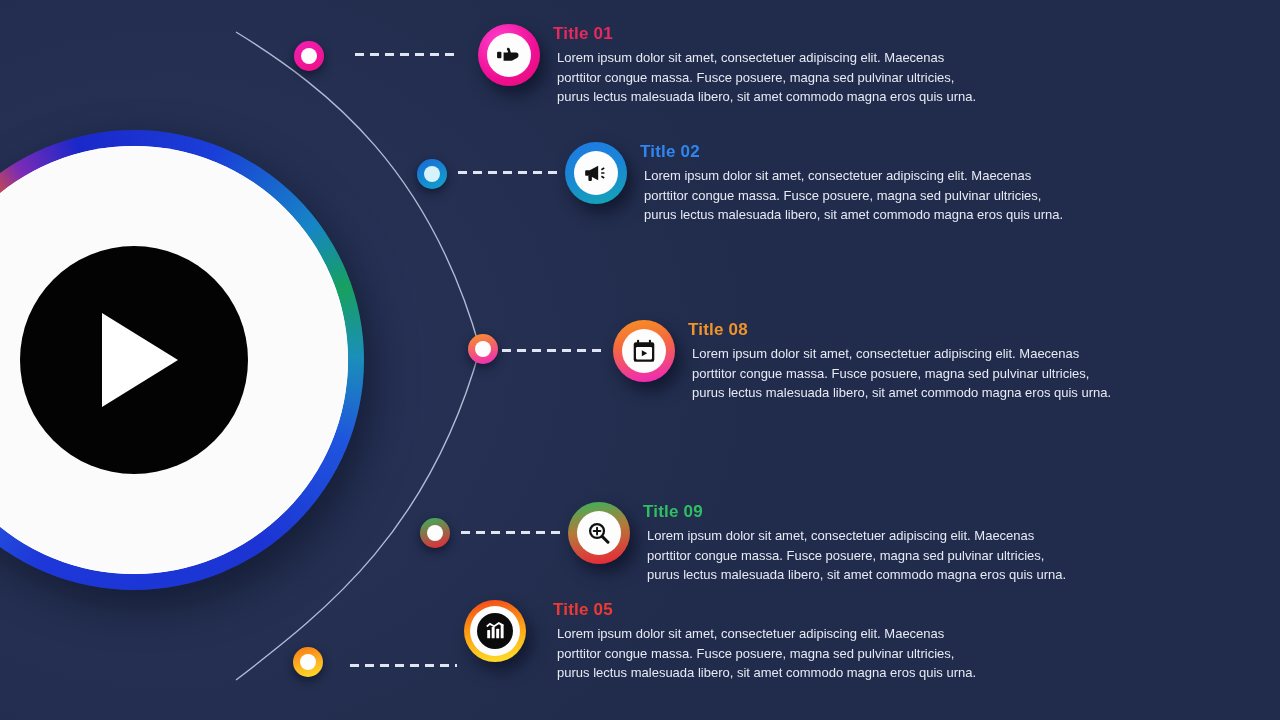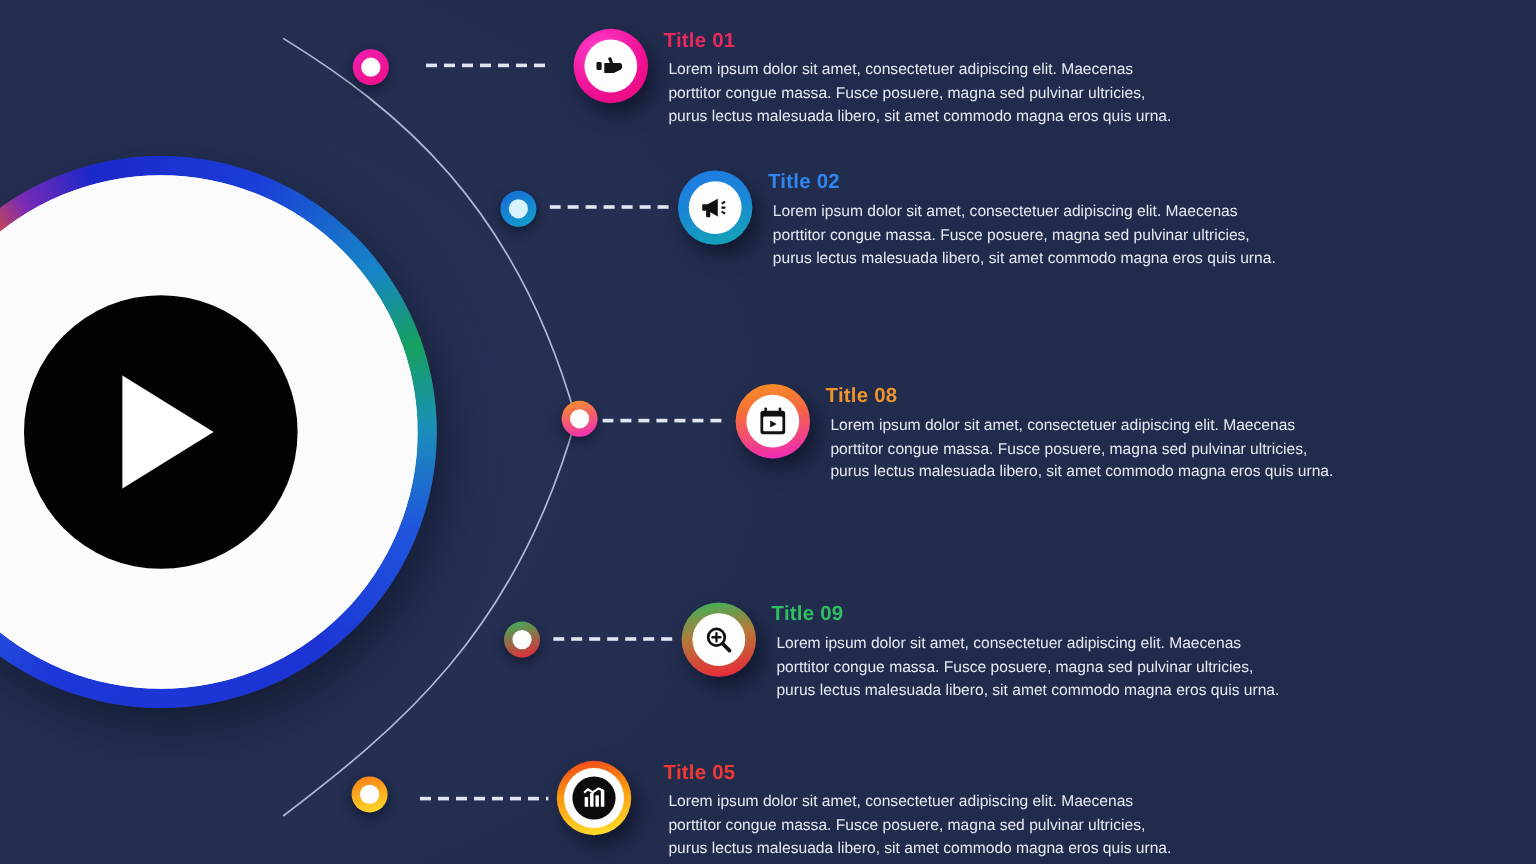--- a/index.html
+++ b/index.html
@@ -130,21 +130,21 @@
   .dash-3 { left: 502px; top: 349px; width: 104px; }
   .dash-4 { left: 461px; top: 531px; width: 100px; }
   .dash-5 { left: 350px; top: 664px; width: 107px; }
 
   
   .item { position: absolute; }
   .it1 { left: 478px; top: 24px; }
   .it2 { left: 565px; top: 142px; }
   .it3 { left: 613px; top: 320px; }
   .it4 { left: 568px; top: 502px; }
-  .it5 { left: 464px; top: 634px; }
+  .it5 { left: 464px; top: 600px; }
 
   .badge {
     position: absolute;
     left: 0;
     top: 0;
     width: 62px;
     height: 62px;
     border-radius: 50%;
     box-shadow: 6px 9px 16px rgba(6,10,26,.6);
   }

